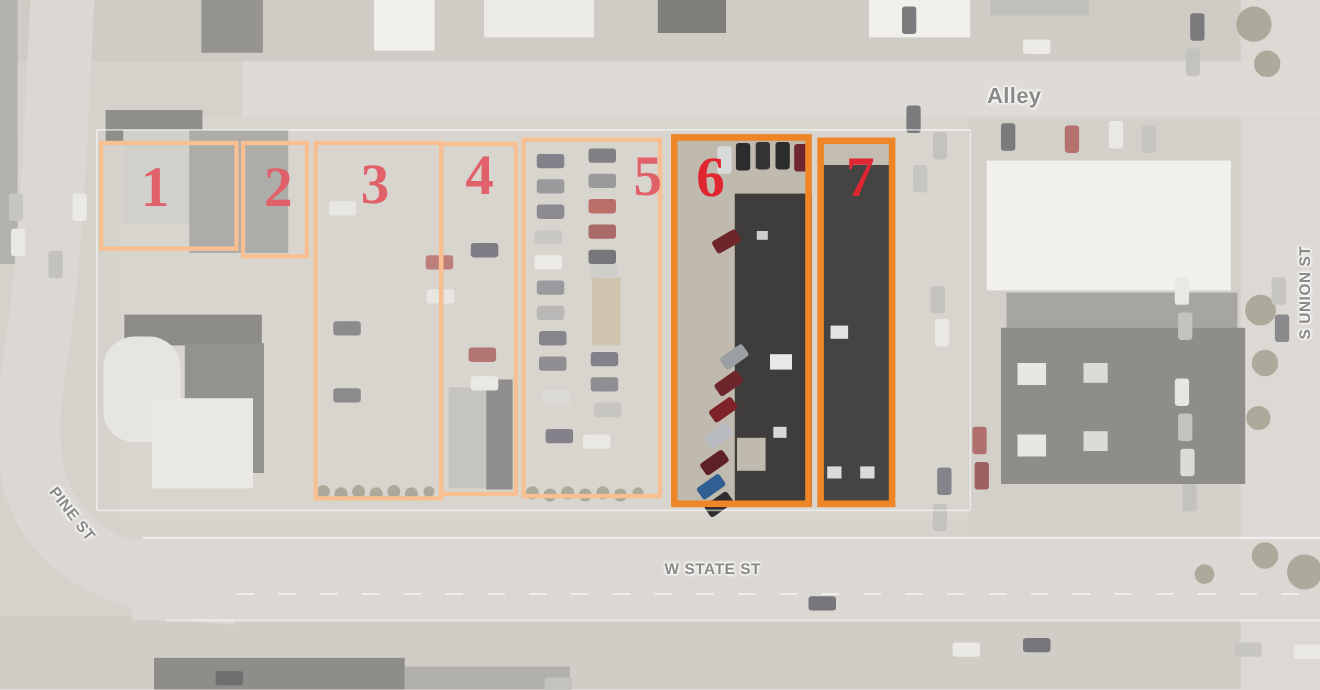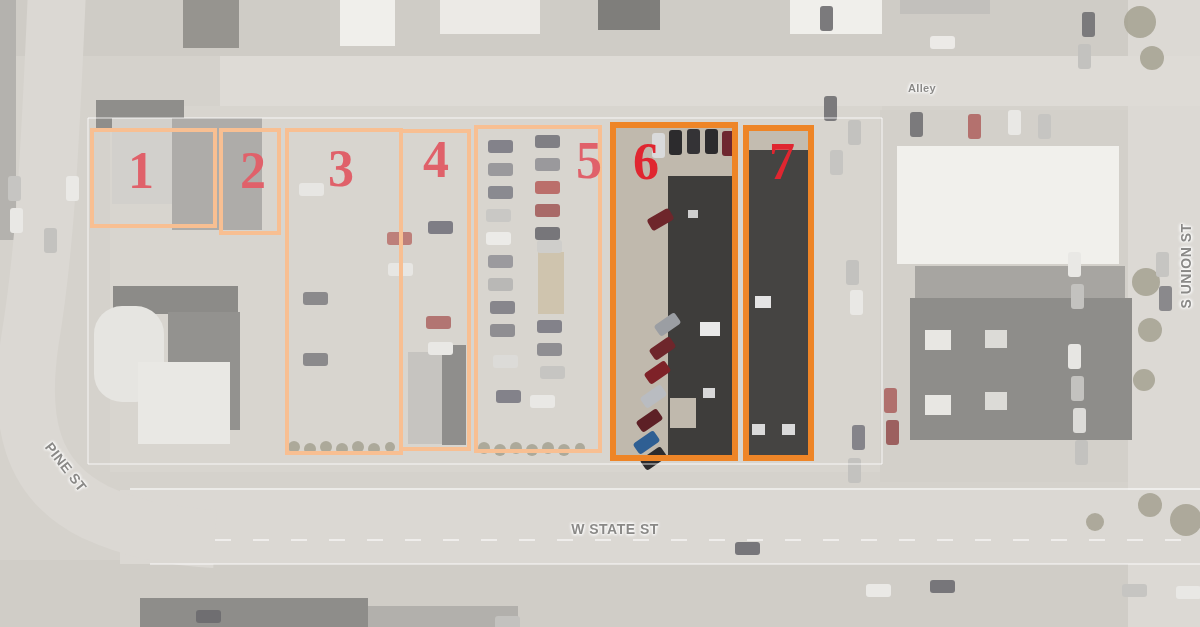--- a/index.html
+++ b/index.html
@@ -20,21 +20,21 @@
     font-weight:700;font-size:52px;line-height:1;
     color:#e0616a;
   }
   .parcel-number.hl{color:#e02630;}
   .street-label{
     position:absolute;transform:translate(-50%,-50%);
     color:#8a8987;font-weight:700;font-size:14px;letter-spacing:.5px;
     text-shadow:0 0 2px #fff,0 0 4px #fff,0 1px 3px #fff,0 -1px 3px #fff;
     white-space:nowrap;
   }
-  .street-label.alley{font-size:11px;letter-spacing:.3px;}
+  .street-label.alley{font-size:20px;letter-spacing:.3px;}
   .street-label.rot-pine{transform:translate(-50%,-50%) rotate(52deg);}
   .street-label.rot-union{transform:translate(-50%,-50%) rotate(-90deg);}
 </style>
 </head>
 <body>
 
 <div class="stage">
   <svg id="base-svg" viewBox="0 0 1200 627" xmlns="http://www.w3.org/2000/svg">
       <rect x="0" y="0" width="1200" height="56" fill="#cfccc6"></rect>
       <rect x="0" y="560" width="1200" height="67" fill="#d0cdc7"></rect>
@@ -207,15 +207,15 @@
   </div>
   <div class="parcel hl" style="left: 610px; top: 122px; width: 128px; height: 339px;">
     <span class="parcel-number hl" style="left: 30px; top: 35px;">6</span>
   </div>
   <div class="parcel hl" style="left: 743px; top: 125px; width: 71px; height: 336px;">
     <span class="parcel-number hl" style="left: 33px; top: 32px;">7</span>
   </div>
 
   <div class="street-label alley" style="left: 922px; top: 88px;">Alley</div>
   <div class="street-label rot-pine" style="left: 66px; top: 467px;">PINE ST</div>
-  <div class="street-label" style="left: 615px; top: 517px; margin-top: 12px;">W STATE ST</div>
+  <div class="street-label" style="left: 648px; top: 517px;">W STATE ST</div>
   <div class="street-label rot-union" style="left: 1186px; top: 266px;">S UNION ST</div>
 </div>
 
 </body></html>

